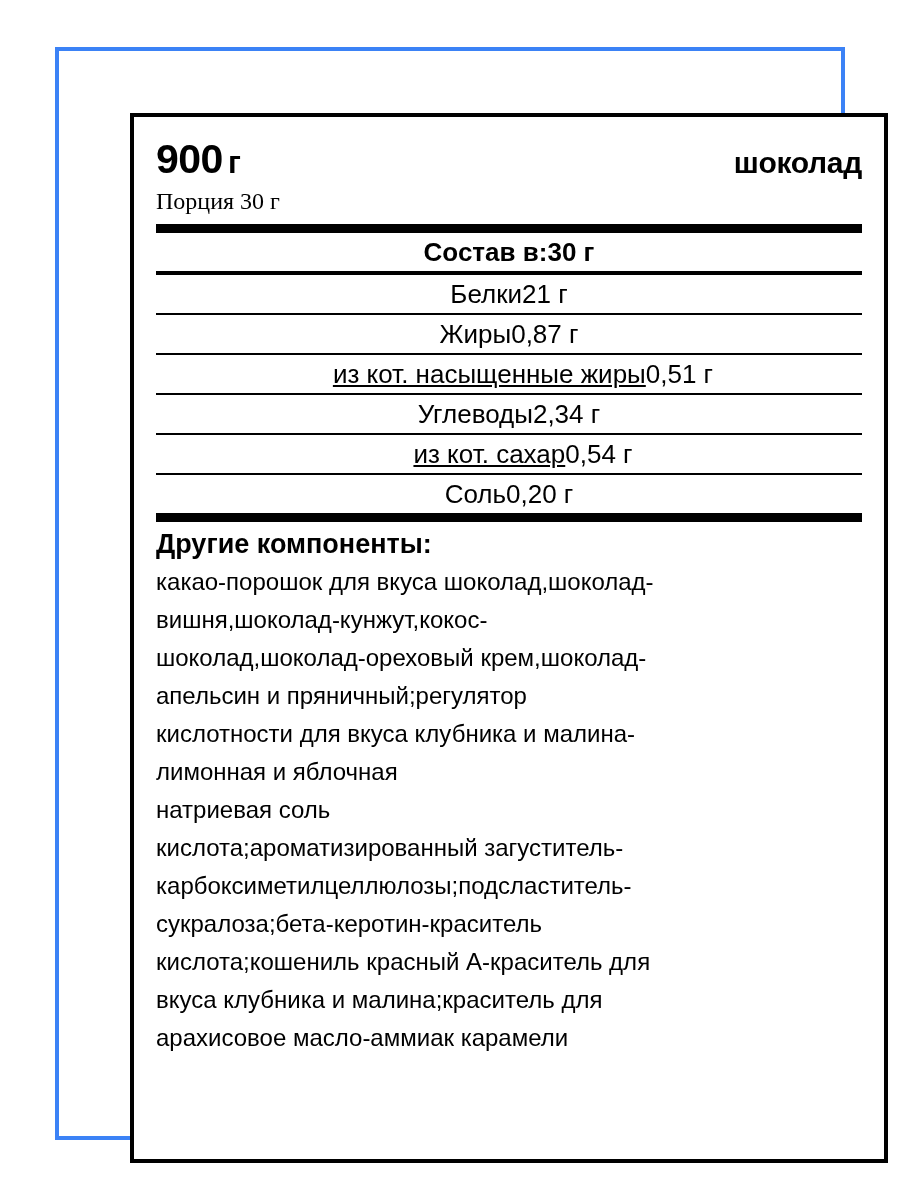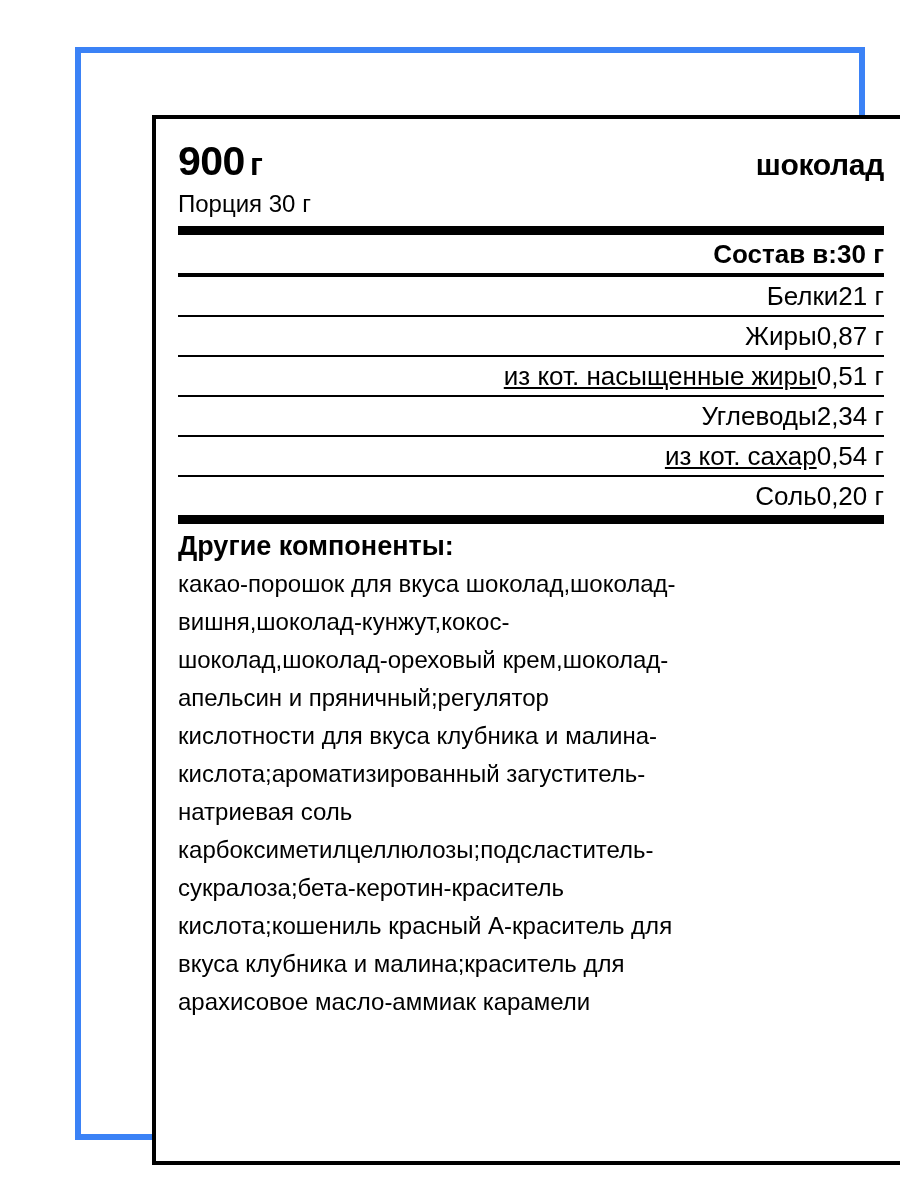--- a/index.html
+++ b/index.html
@@ -15,24 +15,23 @@
     overflow: hidden;
   }
 
   
   .outer-frame {
     position: absolute;
     left: 55px;
     top: 47px;
     width: 790px;
     height: 1093px;
-    border: 6px solid #3b82f6;
+    border: 4px solid #3b82f6;
     background: #ffffff;
     box-sizing: border-box;
-    margin-left: 20px;
   }
 
   
   .label {
     position: absolute;
     left: 71px;
     top: 62px;
     width: 758px;
     height: 1050px;
     border: 4px solid #000000;
@@ -68,20 +67,21 @@
     font-size: 30px;
     font-weight: bold;
     letter-spacing: -0.3px;
     white-space: nowrap;
   }
 
   .serving-line {
     font-size: 24px;
     line-height: 31px;
     white-space: nowrap;
+    font-family: Liberation Serif, serif;
   }
   .serving-block {
     margin-top: 6px;
     margin-bottom: 7px;
   }
 
   
   .rule-thick {
     height: 9px;
     background: #000000;
@@ -92,21 +92,21 @@
     background: #000000;
     width: 100%;
   }
 
   
   .nutrition-table {
     width: 100%;
   }
   .nrow {
     display: flex;
-    justify-content: flex-end;
+    justify-content: center;
     align-items: baseline;
     font-size: 26px;
     line-height: 38px;
     white-space: nowrap;
   }
   .nrow.bold {
     font-weight: bold;
   }
   .nrow.sub .nlabel {
     padding-left: 28px;
@@ -203,22 +203,23 @@
 
       <div class="rule-thick"></div>
 
       <div class="ingredients-heading">Другие компоненты:</div>
       <div class="ingredients-body">
         <div class="ing-line">какао-порошок для вкуса шоколад,шоколад-</div>
         <div class="ing-line">вишня,шоколад-кунжут,кокос-</div>
         <div class="ing-line">шоколад,шоколад-ореховый крем,шоколад-</div>
         <div class="ing-line">апельсин и пряничный;регулятор</div>
         <div class="ing-line">кислотности для вкуса клубника и малина-</div>
+        <div class="ing-line">лимонная и яблочная</div>
+        <div class="ing-line">натриевая соль</div>
         <div class="ing-line">кислота;ароматизированный загуститель-</div>
-        <div class="ing-line">натриевая соль</div>
         <div class="ing-line">карбоксиметилцеллюлозы;подсластитель-</div>
         <div class="ing-line">сукралоза;бета-керотин-краситель</div>
         <div class="ing-line">кислота;кошениль красный А-краситель для</div>
         <div class="ing-line">вкуса клубника и малина;краситель для</div>
         <div class="ing-line">арахисовое масло-аммиак карамели</div>
       </div>
 
     </div>
   </div>
 </div>

